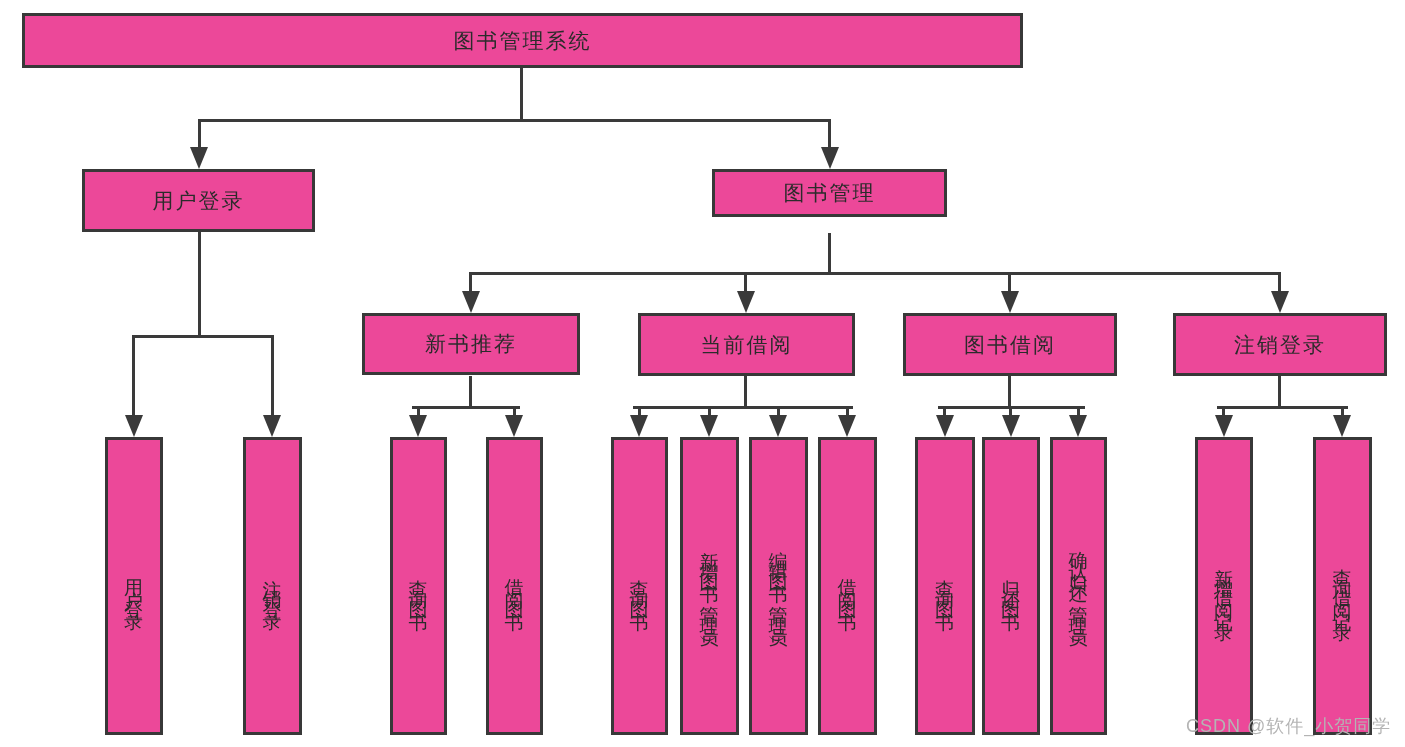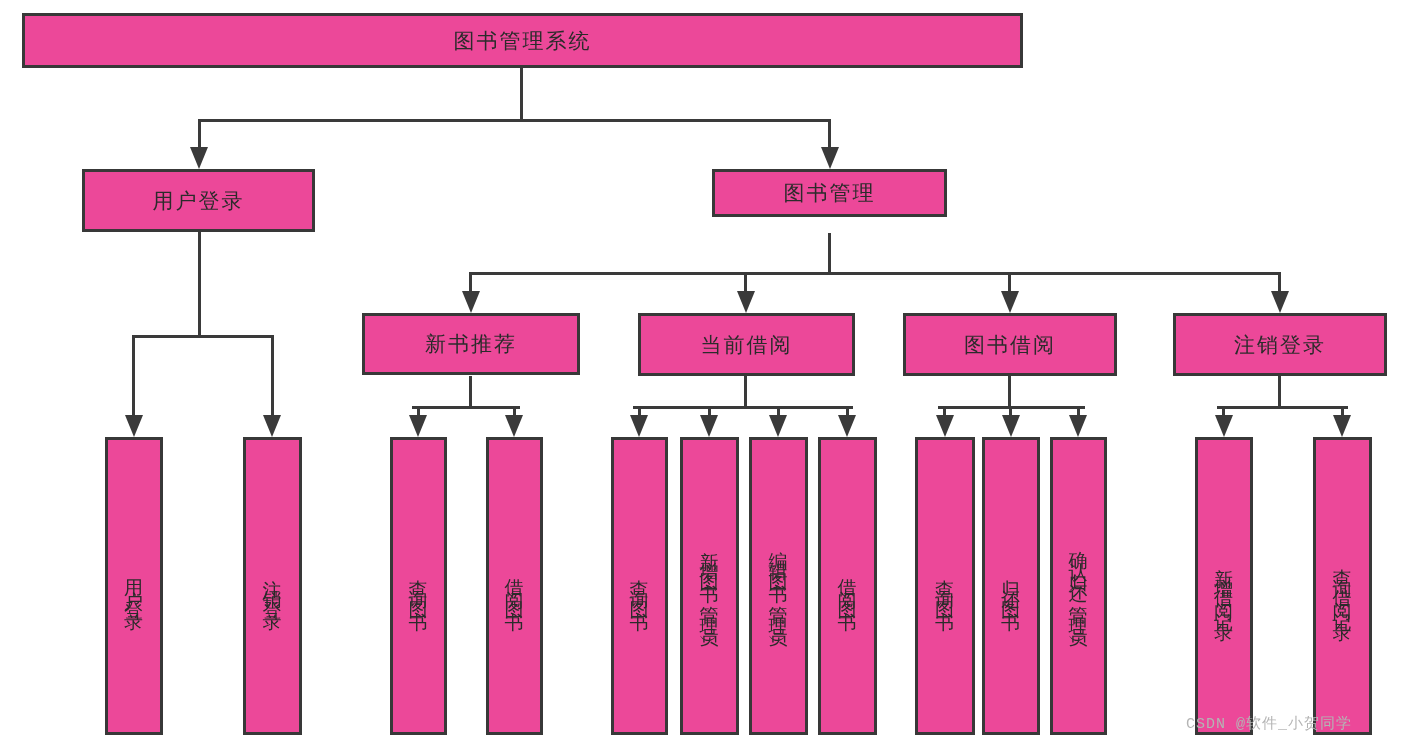--- a/index.html
+++ b/index.html
@@ -13,21 +13,21 @@
   }
   .hlabel{font-size:21px;letter-spacing:2px;}
   .leaf{
     writing-mode:vertical-rl;text-orientation:mixed;
     font-size:19px;letter-spacing:0.58em;line-height:1.0;
     display:flex;align-items:center;justify-content:center;text-align:center;
   }
   .vl{position:absolute;width:3px;background:#3a3a3a;}
   .hl{position:absolute;height:3px;background:#3a3a3a;}
   .ar{position:absolute;width:0;height:0;border-left:9px solid transparent;border-right:9px solid transparent;border-top:22px solid #3a3a3a;}
-  .watermark{position:absolute;left:1186px;top:714px;font-size:15px;color:#b4b4b4;letter-spacing:1px;white-space:nowrap;font-family:Liberation Mono, monospace;}
+  .watermark{position:absolute;left:1186px;top:714px;font-size:18px;color:#b4b4b4;letter-spacing:1px;white-space:nowrap;}
 </style>
 </head>
 <body>
 
 <div class="stage">
 
   <div class="box hlabel" style="left:22px;top:13px;width:1001px;height:55px">图书管理系统</div>
 
   <div class="vl" style="left:520px;top:68px;height:51px"></div>
   <div class="hl" style="left:198px;top:119px;width:633px"></div>

